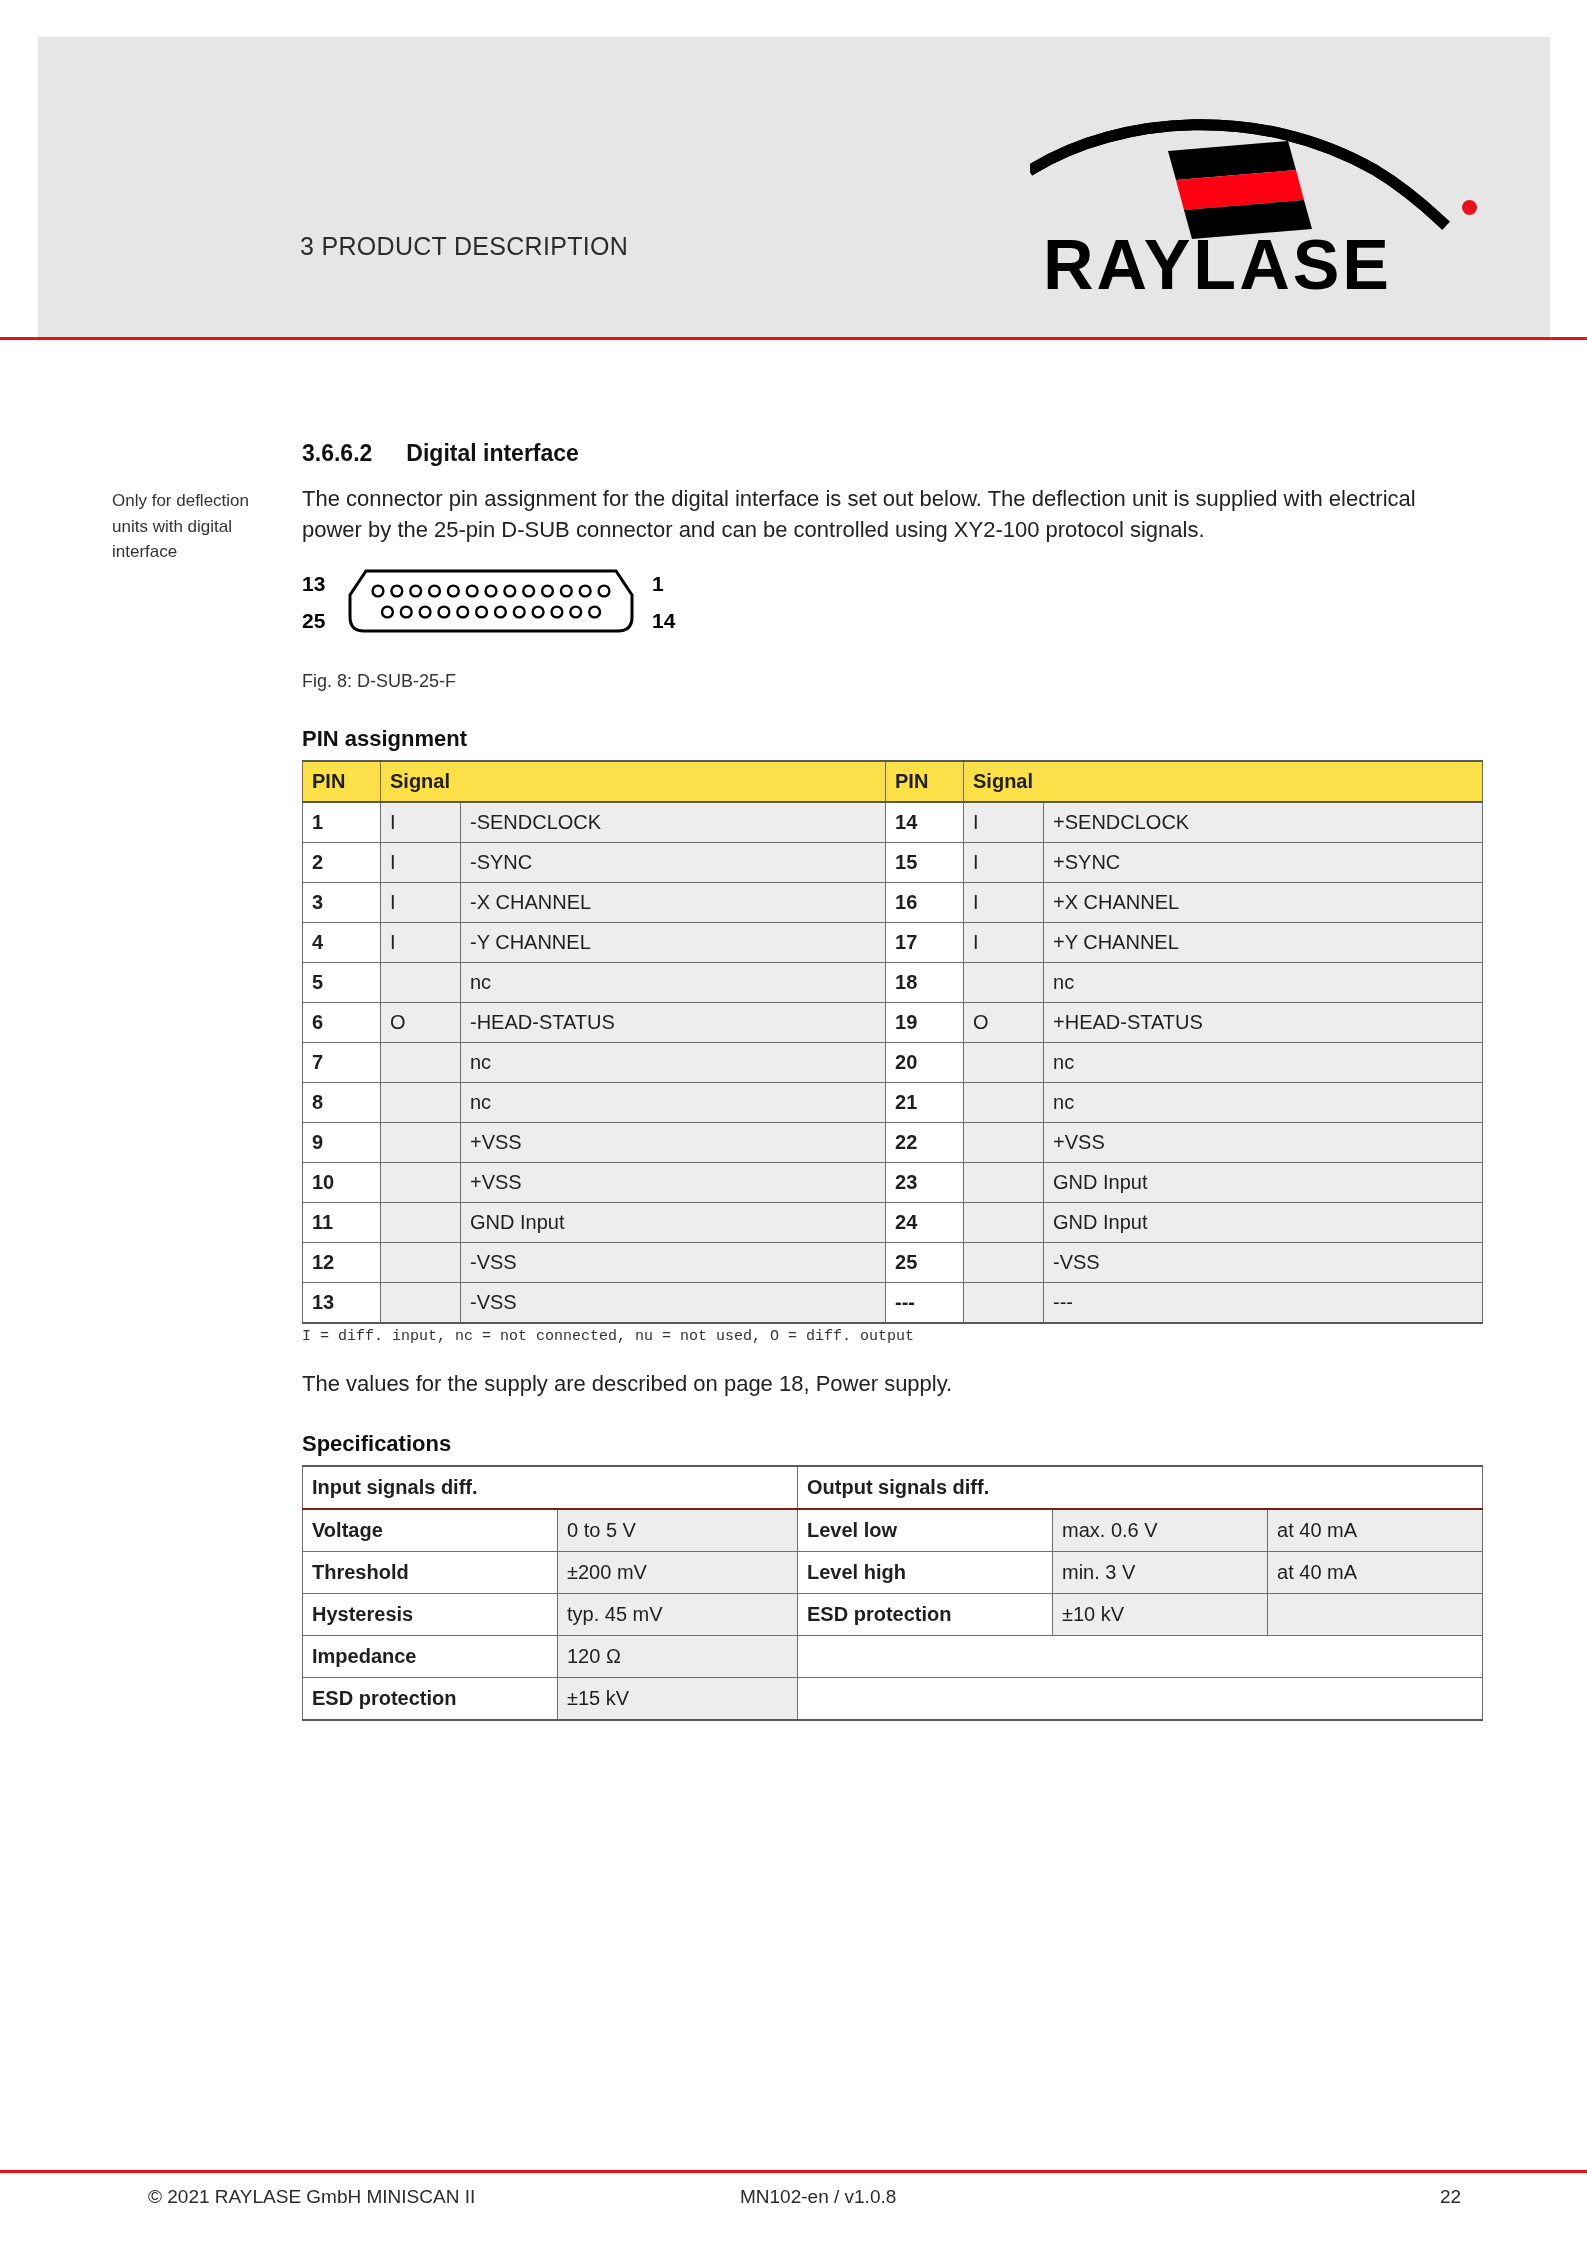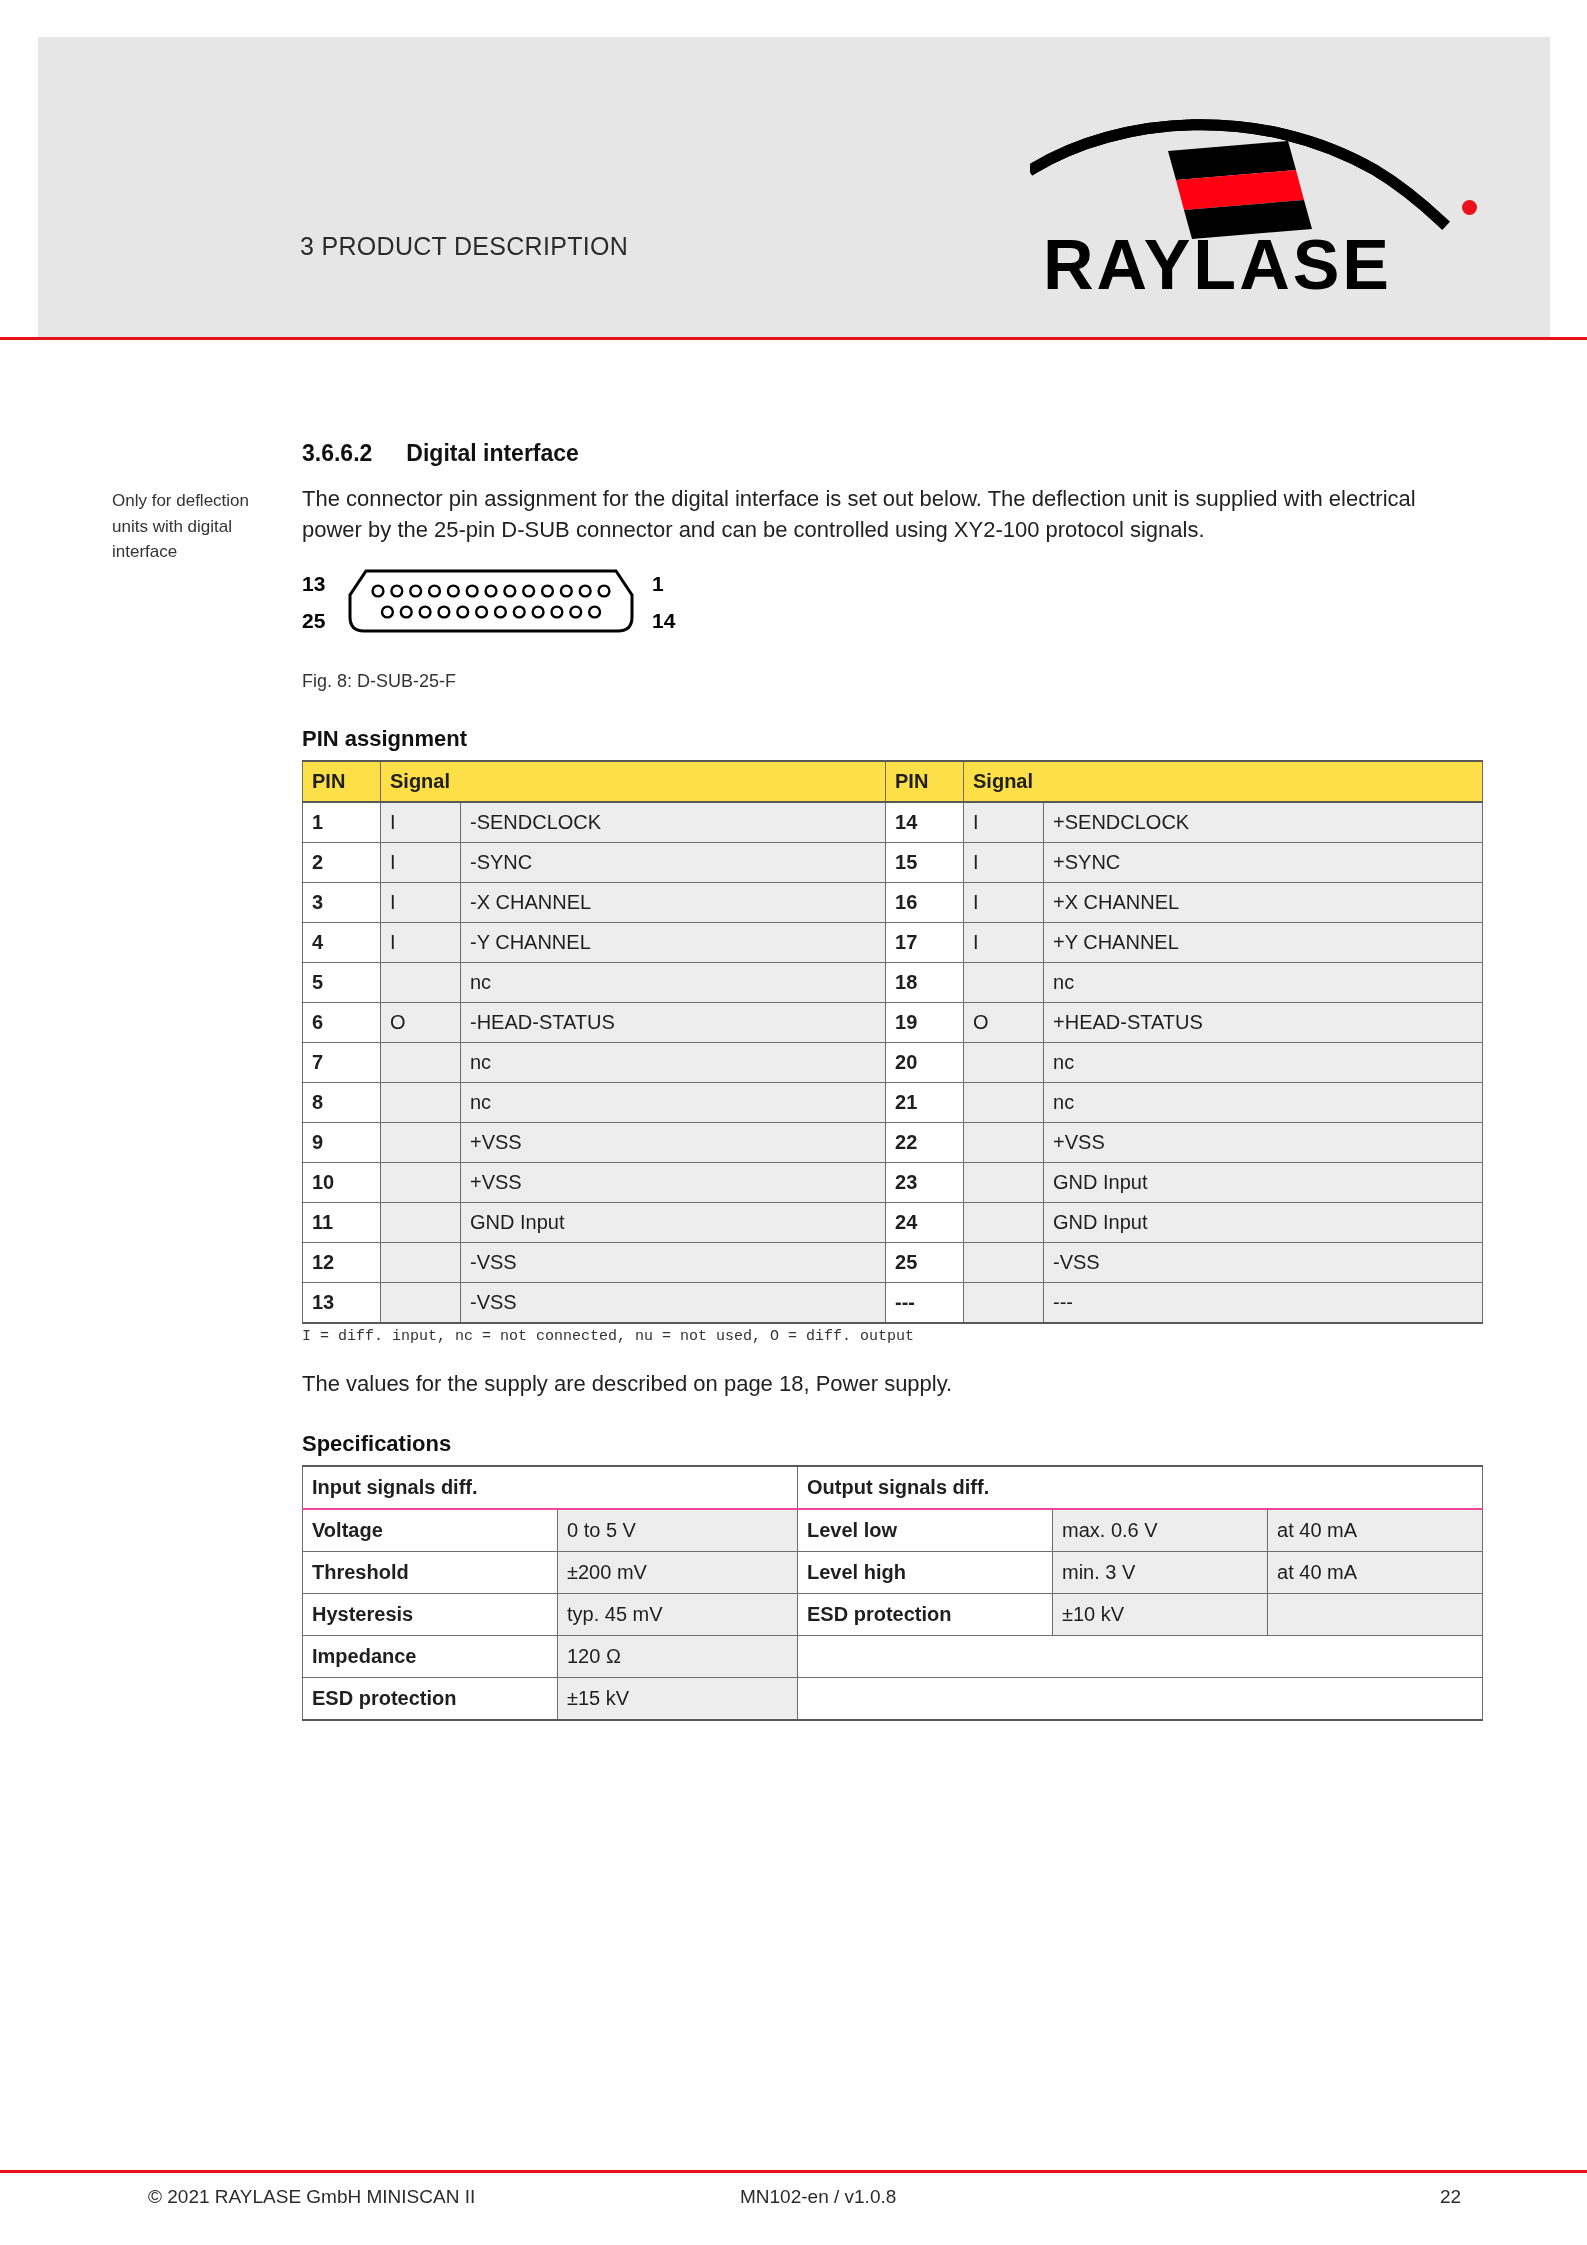--- a/index.html
+++ b/index.html
@@ -194,21 +194,21 @@
     color: #1f1f1f;
     font-weight: 400;
   }
   table.specs .lbl {
     background: #ffffff;
     font-weight: 700;
   }
   table.specs .hdr {
     background: #ffffff;
     font-weight: 700;
-    border-bottom: 2px solid #ec4899;
+    border-bottom: 2px solid #7f1d1d;
     border-top: 2px solid #595959;
   }
   table.specs .empty {
     background: #ffffff;
   }
   table.specs tr:last-child td { border-bottom: 2px solid #595959; }
 
   
   .footer-rule {
     position: absolute;

